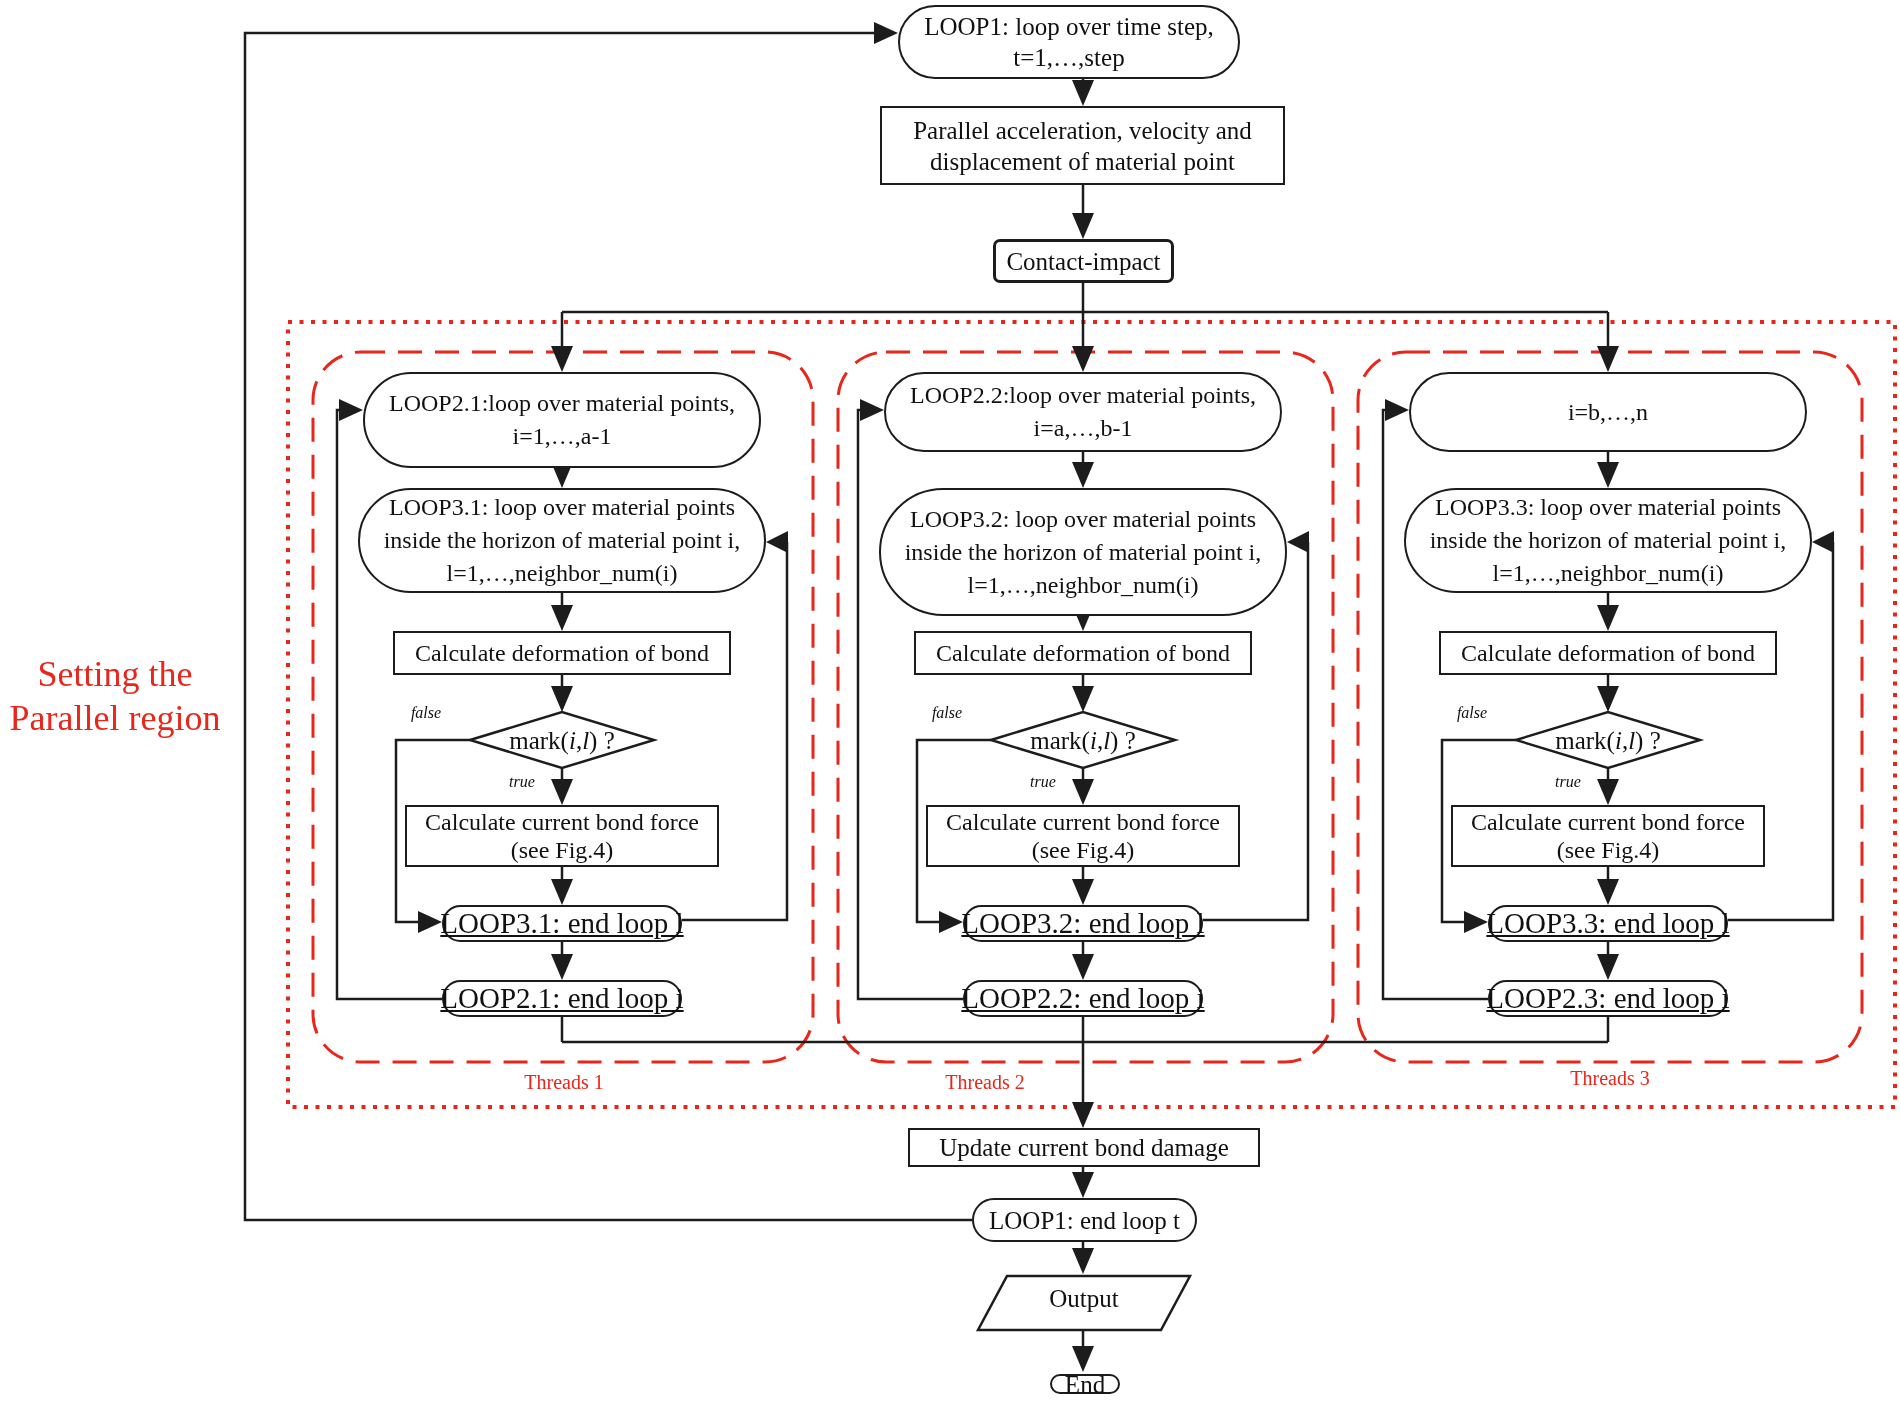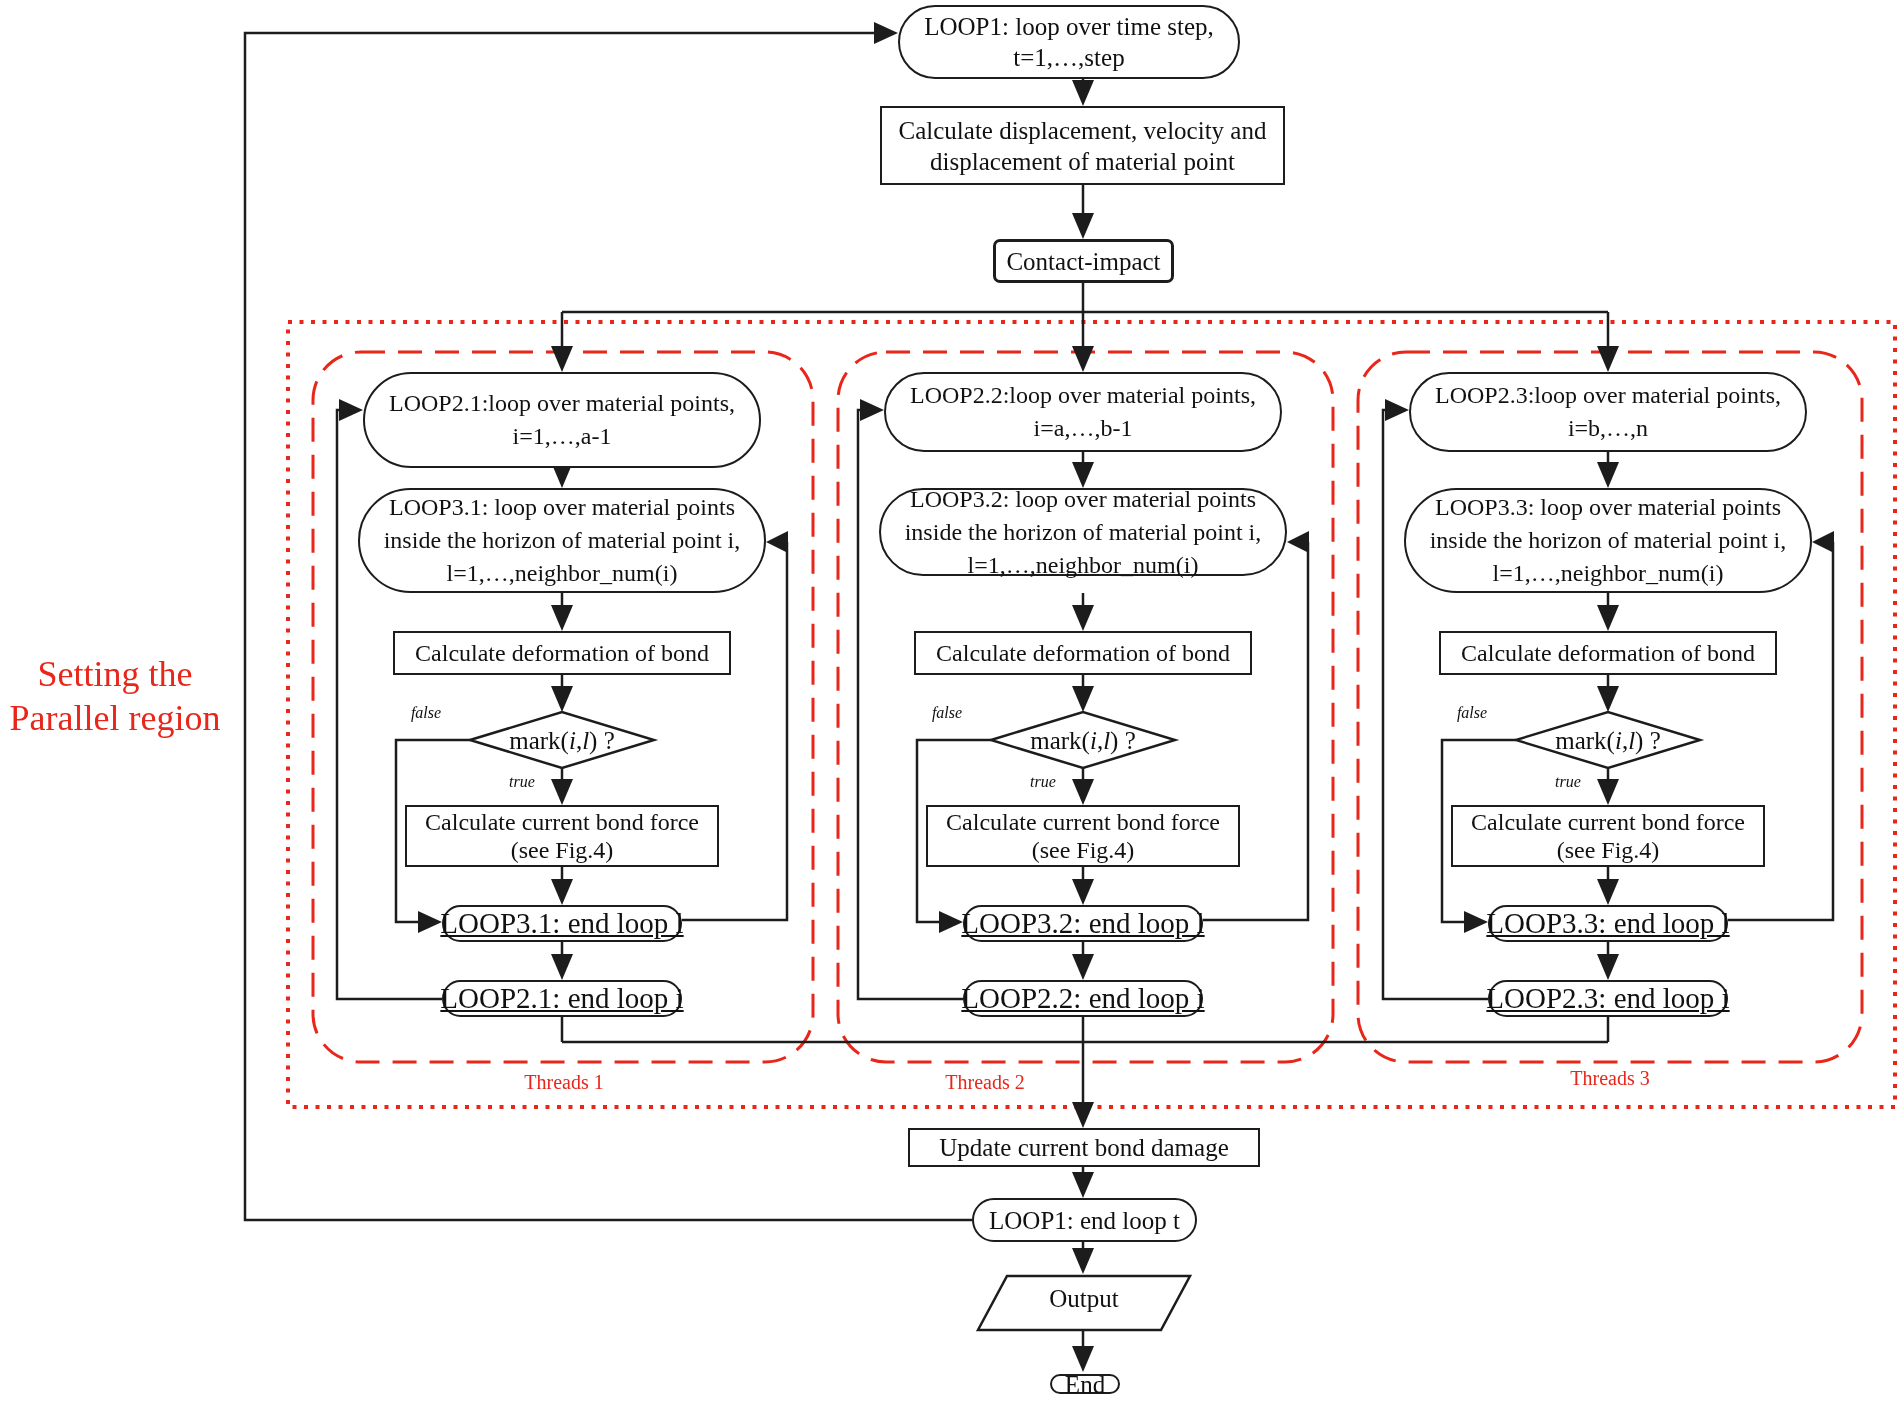--- a/index.html
+++ b/index.html
@@ -147,21 +147,21 @@
   </div>
   <div class="lbl redlbl" style="left:564px;top:1066px">Threads 1</div>
   <div class="lbl redlbl" style="left:985px;top:1066px">Threads 2</div>
   <div class="lbl redlbl" style="left:1610px;top:1062px">Threads 3</div>
 
   <div class="shape stadium" style="left:898px;top:5px;width:342px;height:74px">
     <div>LOOP1: loop over time step,</div>
     <div>t=1,…,step</div>
   </div>
   <div class="shape" style="left:880px;top:106px;width:405px;height:79px">
-    <div>Calculate displacement, velocity and</div>
+    <div>Parallel acceleration, velocity and</div>
     <div>displacement of material point</div>
   </div>
   <div class="shape thick" style="left:993px;top:239px;width:181px;height:44px">
     <div>Contact-impact</div>
   </div>
 
   <div class="thread" style="left:363px">
     <div class="shape stadium smalltxt" style="left:0;top:372px;width:398px;height:96px">
       <div>LOOP2.1:loop over material points,</div>
       <div>i=1,…,a-1</div>
@@ -189,21 +189,21 @@
     <div class="shape stadium endloop" style="left:79px;top:980px;width:240px;height:37px">
       <div>LOOP2.1: end loop i</div>
     </div>
   </div>
 
   <div class="thread" style="left:884px">
     <div class="shape stadium smalltxt" style="left:0;top:372px;width:398px;height:80px">
       <div>LOOP2.2:loop over material points,</div>
       <div>i=a,…,b-1</div>
     </div>
-    <div class="shape stadium smalltxt" style="left:-5px;top:488px;width:408px;height:88px">
+    <div class="shape stadium smalltxt" style="left:-5px;top:488px;width:408px;height:128px">
       <div>LOOP3.2: loop over material points</div>
       <div>inside the horizon of material point i,</div>
       <div>l=1,…,neighbor_num(i)</div>
     </div>
     <div class="shape smalltxt" style="left:30px;top:631px;width:338px;height:44px">
       <div>Calculate deformation of bond</div>
     </div>
     <div class="shape noborder" style="left:107px;top:712px;width:184px;height:56px">
       <div><span>mark(</span><i>i</i><span>,</span><i>l</i><span>) ?</span></div>
     </div>
@@ -216,21 +216,20 @@
     <div class="shape stadium endloop" style="left:79px;top:905px;width:240px;height:37px">
       <div>LOOP3.2: end loop l</div>
     </div>
     <div class="shape stadium endloop" style="left:79px;top:980px;width:240px;height:37px">
       <div>LOOP2.2: end loop i</div>
     </div>
   </div>
 
   <div class="thread" style="left:1409px">
     <div class="shape stadium smalltxt" style="left:0;top:372px;width:398px;height:80px">
-      <div>LOOP2.3:loop over material points,</div>
       <div>i=b,…,n</div>
     </div>
     <div class="shape stadium smalltxt" style="left:-5px;top:488px;width:408px;height:105px">
       <div>LOOP3.3: loop over material points</div>
       <div>inside the horizon of material point i,</div>
       <div>l=1,…,neighbor_num(i)</div>
     </div>
     <div class="shape smalltxt" style="left:30px;top:631px;width:338px;height:44px">
       <div>Calculate deformation of bond</div>
     </div>

